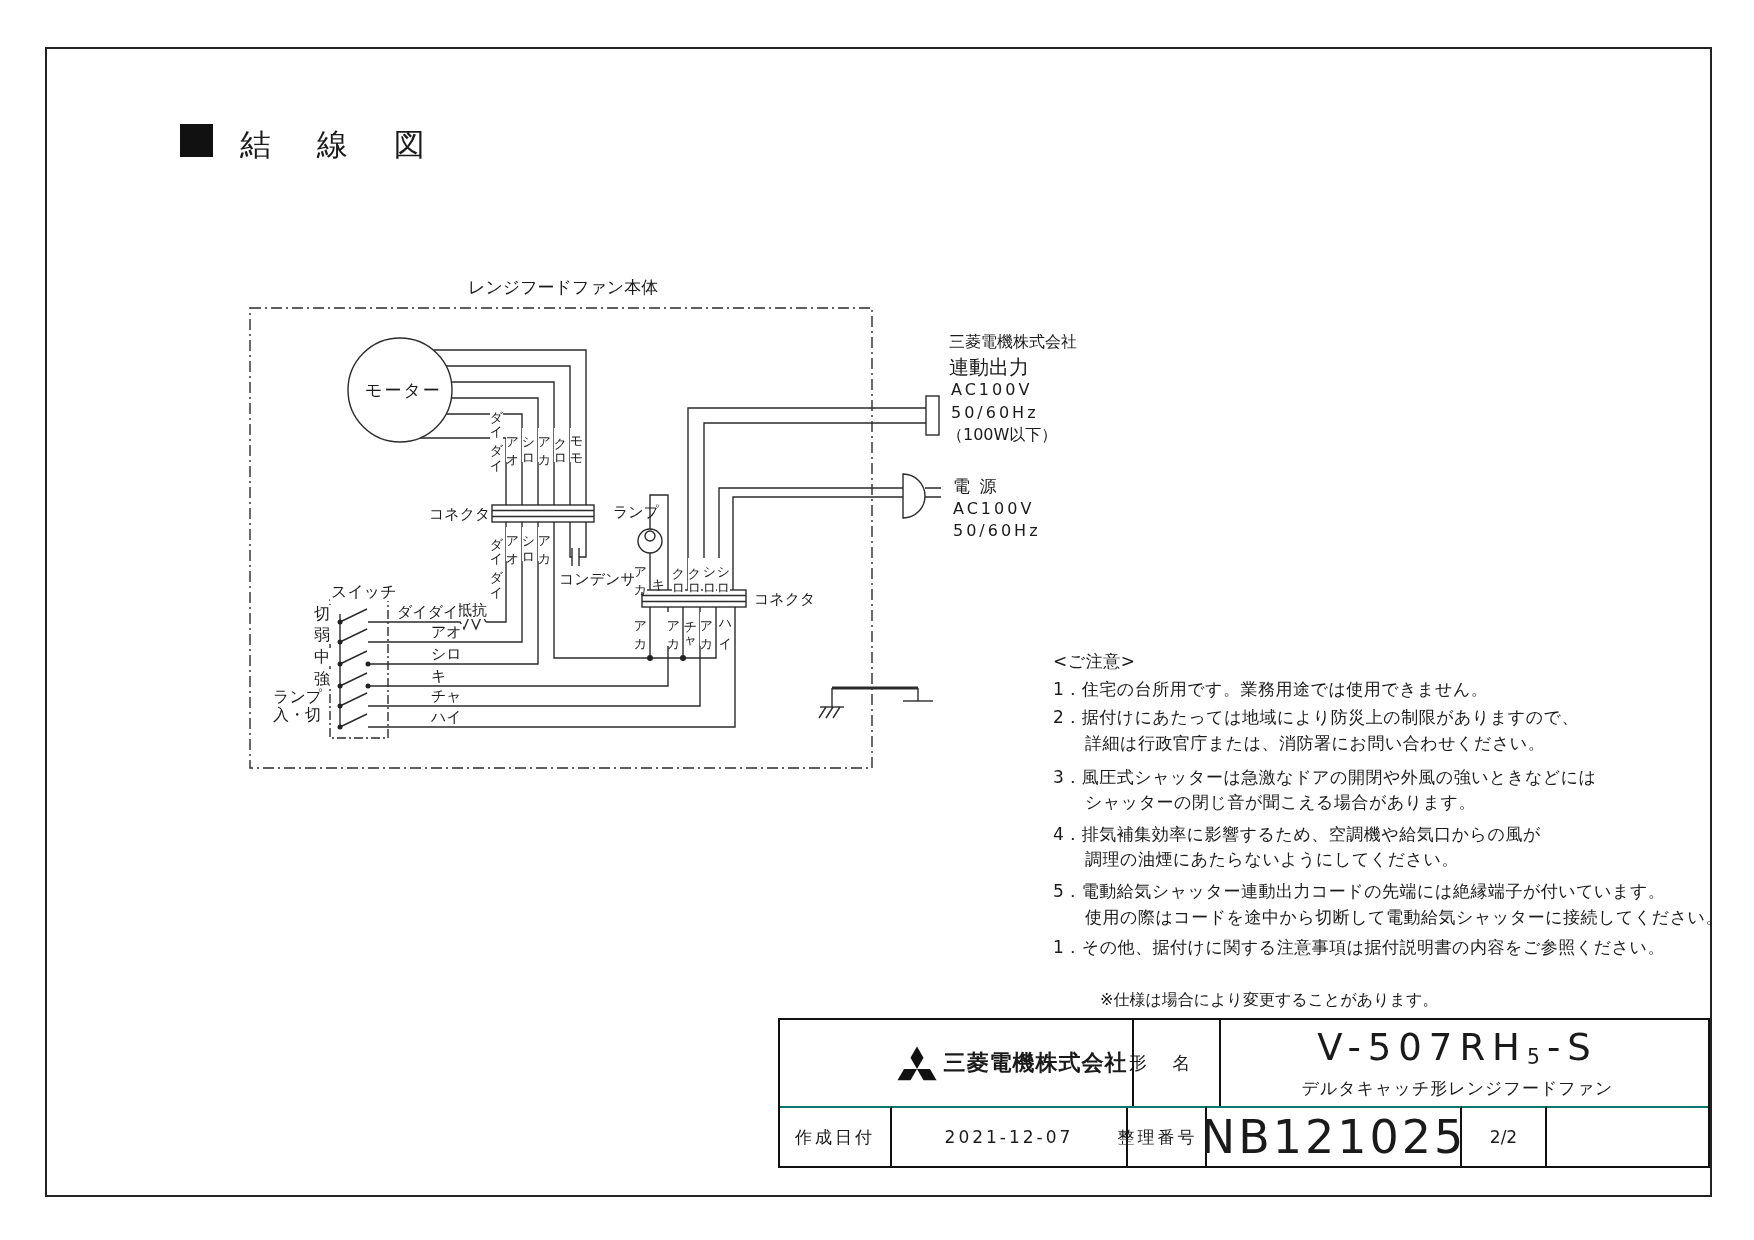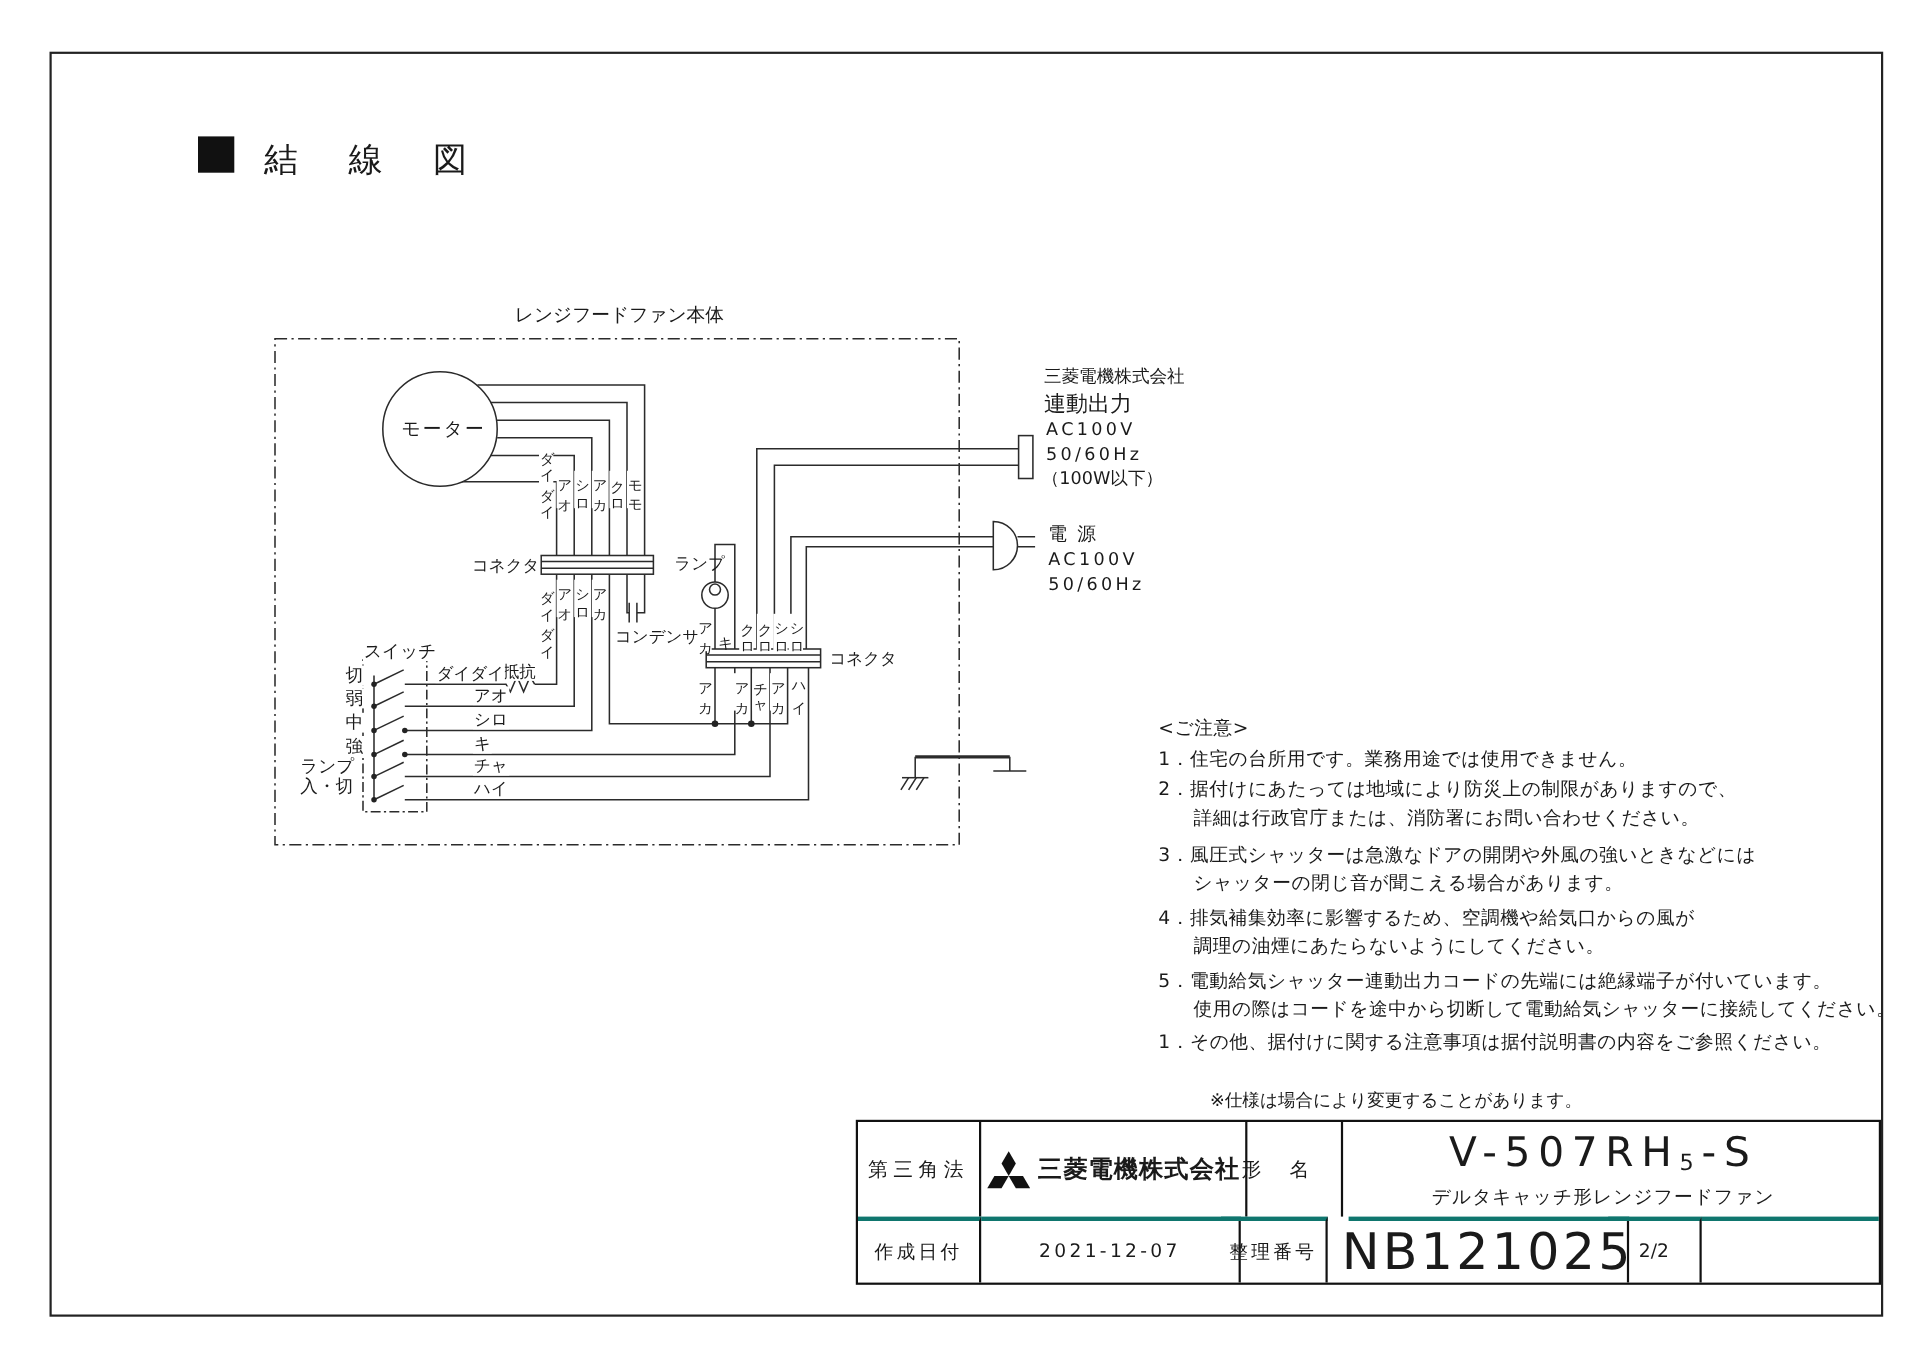--- a/index.html
+++ b/index.html
@@ -14,21 +14,21 @@
   .nobg { background:transparent; }
   .vlab { position:absolute; writing-mode:vertical-rl; text-orientation:upright; font-size:13px; letter-spacing:2px; line-height:1; background:#fff; }
   .title-square { position:absolute; left:180px; top:124px; width:33px; height:33px; background:#111; }
   .doc-title { position:absolute; left:240px; top:124px; font-size:31px; letter-spacing:18px; white-space:nowrap; }
   .note-line { position:absolute; font-size:17px; white-space:nowrap; letter-spacing:0.5px;margin-top:18px; }
   .disclaimer { position:absolute; left:1100px; top:990px; font-size:16px; white-space:nowrap; }
   
   .tb { position:absolute; left:778px; top:1018px; width:932px; height:150px; border:2px solid #111; box-sizing:border-box; }
   .tb .cell { position:absolute; box-sizing:border-box; display:flex; align-items:center; justify-content:center; }
   .tb .br { border-right:2px solid #111; }
-  .tb .bt { border-top:4px solid #0f766e; }
+  .tb .bt { border-top:2px solid #0f766e; }
   .r1 { top:0; height:86px; }
   .r2 { top:86px; height:60px; }
   .proj { font-size:18px; letter-spacing:5px; }
   .company-wrap { gap:7px; }
   .company { font-size:22px; font-weight:bold; letter-spacing:1px; white-space:nowrap; }
   .model-label { font-size:18px; letter-spacing:10px; }
   .model-cell { flex-direction:column; justify-content:center; gap:8px; }
   .model-no { font-size:37px; letter-spacing:7px; white-space:nowrap; }
   .model-no .sub { font-size:0.55em; vertical-align:-0.2em; }
   .product { font-size:17px; letter-spacing:1px; white-space:nowrap; }
@@ -191,23 +191,20 @@
 <div class="note-line" style="left:1085px; top:773px;">シャッターの閉じ音が聞こえる場合があります。</div>
 <div class="note-line" style="left:1053px; top:805px;">4．排気補集効率に影響するため、空調機や給気口からの風が</div>
 <div class="note-line" style="left:1085px; top:830px;">調理の油煙にあたらないようにしてください。</div>
 <div class="note-line" style="left:1053px; top:862px;">5．電動給気シャッター連動出力コードの先端には絶縁端子が付いています。</div>
 <div class="note-line" style="left:1085px; top:888px;">使用の際はコードを途中から切断して電動給気シャッターに接続してください。</div>
 <div class="note-line" style="left:1053px; top:918px;">1．その他、据付けに関する注意事項は据付説明書の内容をご参照ください。</div>
 
 <div class="disclaimer">※仕様は場合により変更することがあります。</div>
 
 <div class="tb">
-  <div class="cell r1 br" style="left:0; width:112px;">
-    <span class="proj">第三角法</span>
-  </div>
   <div class="cell r1 br company-wrap" style="left:112px; width:242px;">
     <svg width="40" height="35" viewBox="0 0 40 35">
       <polygon points="20,23 26.5,11.7 20,0.5 13.5,11.7" fill="#111"></polygon>
       <polygon points="20,23 13.5,34.3 0.5,34.3 7,23" fill="#111"></polygon>
       <polygon points="20,23 26.5,34.3 39.5,34.3 33,23" fill="#111"></polygon>
     </svg>
     <span class="company">三菱電機株式会社</span>
   </div>
   <div class="cell r1 br" style="left:330px; width:111px;">
     <span class="model-label">形 名</span>
@@ -218,20 +215,20 @@
   </div>
   <div class="cell r2 bt br" style="left:0; width:112px;">
     <span class="smalllab">作成日付</span>
   </div>
   <div class="cell r2 bt br" style="left:112px; width:236px;">
     <span class="smalllab">2021-12-07</span>
   </div>
   <div class="cell r2 bt br" style="left:330px; width:97px;">
     <span class="smalllab">整理番号</span>
   </div>
-  <div class="cell r2 bt br" style="left:446px; width:255px;">
+  <div class="cell r2 bt br" style="left:427px; width:255px;">
     <span class="regno">NB121025</span>
   </div>
   <div class="cell r2 bt br" style="left:682px; width:85px;">
     <span class="pageno">2/2</span>
   </div>
   <div class="cell r2 bt" style="left:767px; width:161px;"></div>
 </div>
 
 </body></html>

